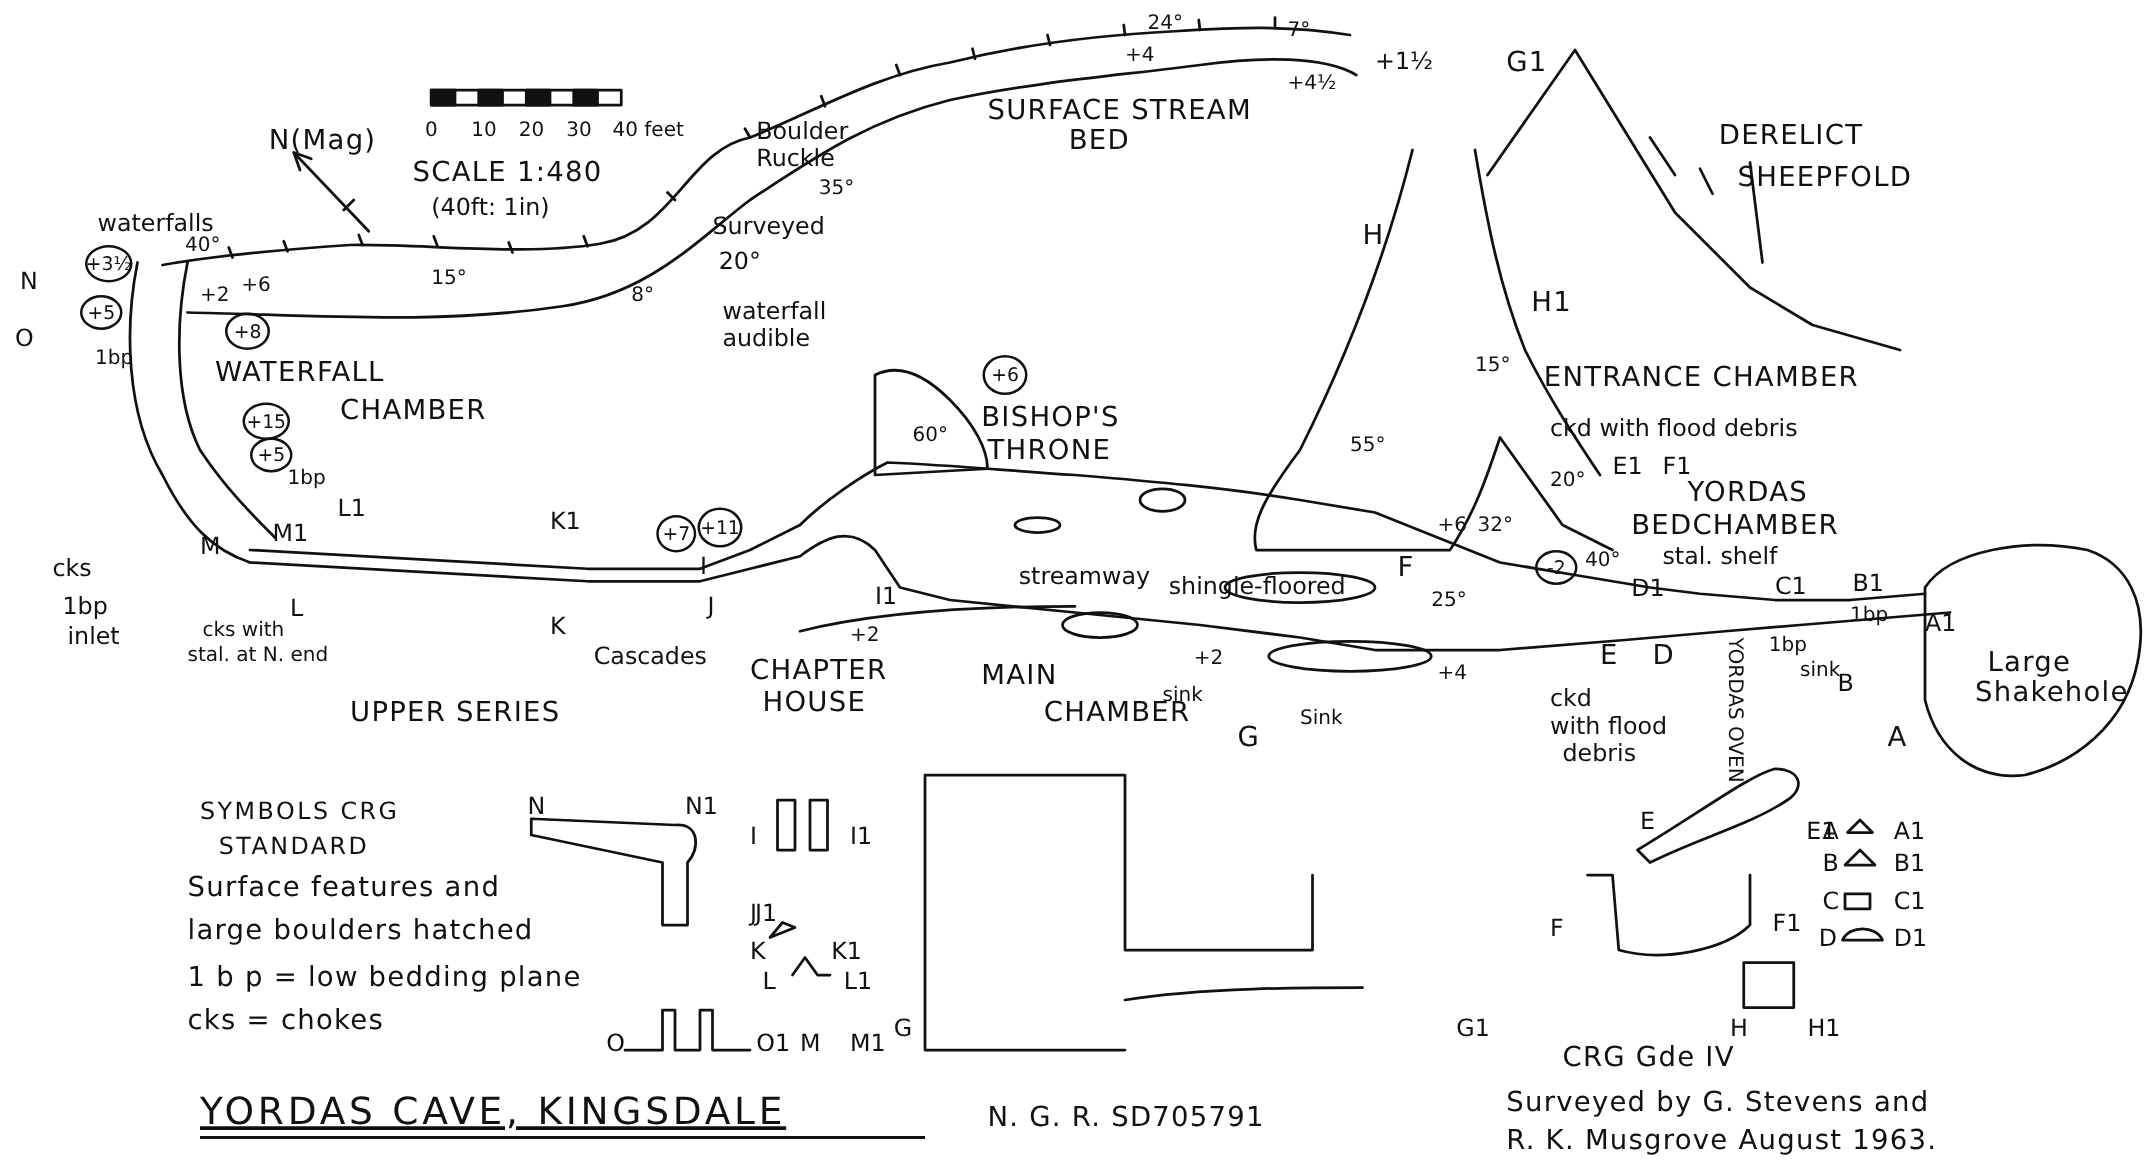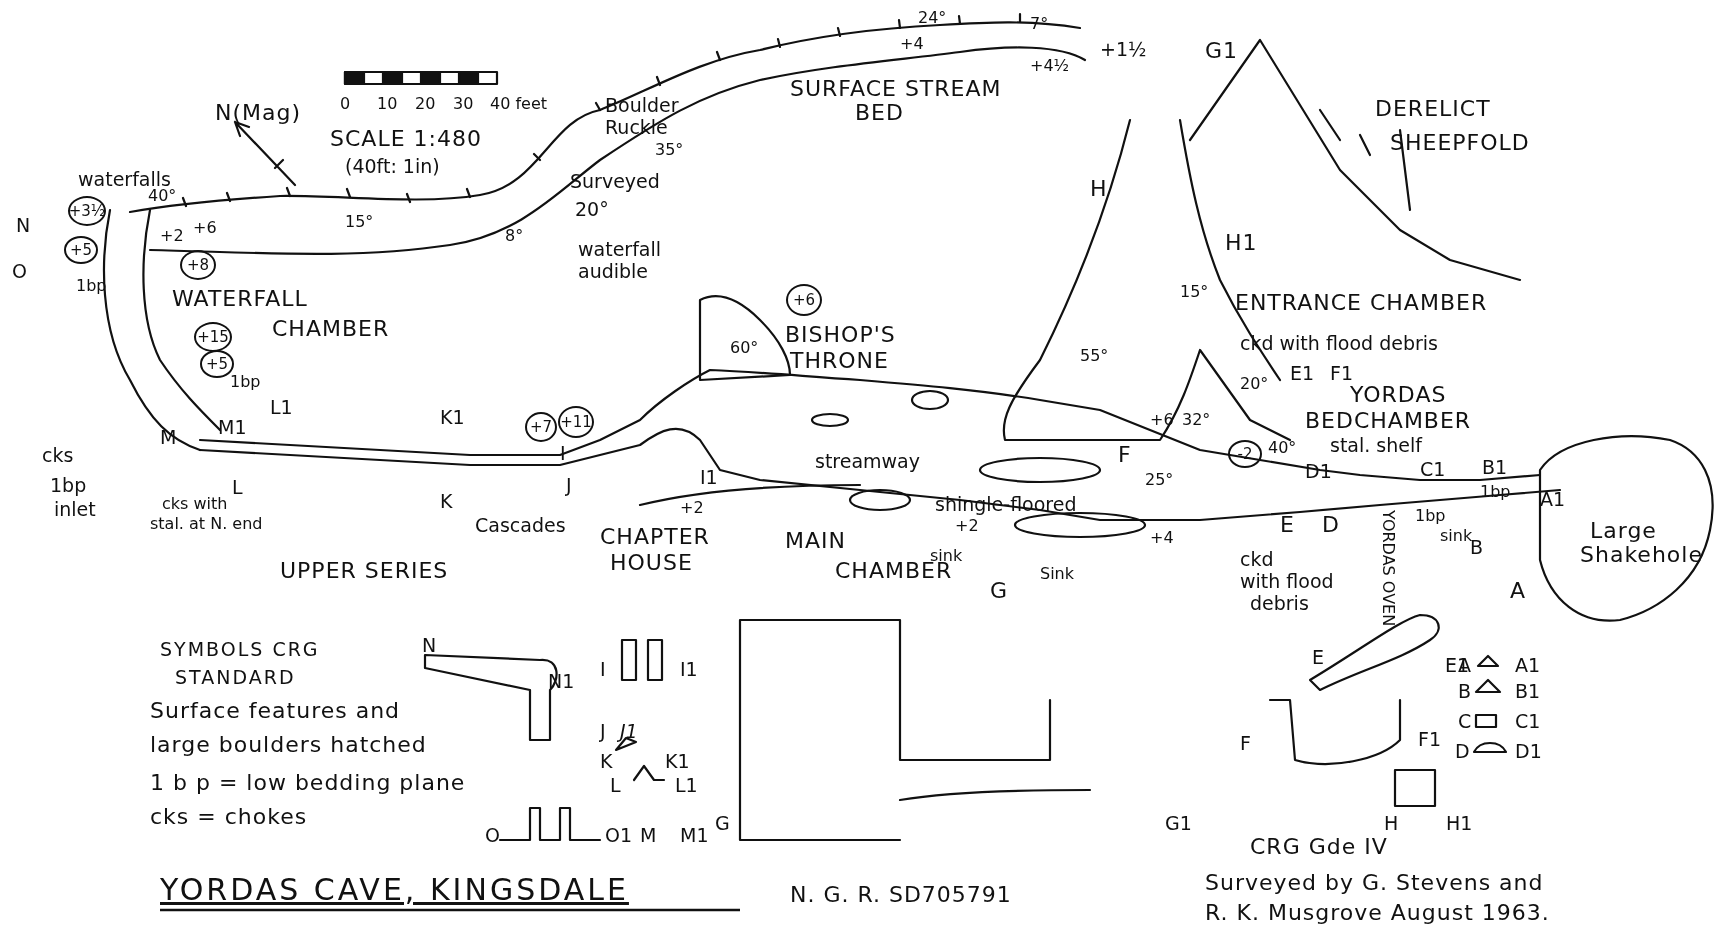--- a/index.html
+++ b/index.html
@@ -148,21 +148,21 @@
 <div class="lbl med" style="left:700px;top:468px;">I1</div>
 <div class="lbl big" style="left:600px;top:526px;">CHAPTER</div>
 <div class="lbl big" style="left:610px;top:552px;">HOUSE</div>
 
 <div class="circ" style="left:786px;top:284px;width:32px;height:28px;">+6</div>
 <div class="lbl big" style="left:785px;top:324px;">BISHOP'S</div>
 <div class="lbl big" style="left:790px;top:350px;">THRONE</div>
 <div class="lbl sm" style="left:730px;top:340px;">60°</div>
 
 <div class="lbl med" style="left:815px;top:452px;">streamway</div>
-<div class="lbl med" style="left:935px;top:495px;">shingle-floored</div>
+<div class="lbl med" style="left:935px;top:460px;">shingle-floored</div>
 <div class="lbl sm" style="left:680px;top:500px;">+2</div>
 <div class="lbl sm" style="left:955px;top:518px;">+2</div>
 <div class="lbl sm" style="left:1150px;top:530px;">+4</div>
 <div class="lbl big" style="left:785px;top:530px;">MAIN</div>
 <div class="lbl big" style="left:835px;top:560px;">CHAMBER</div>
 <div class="lbl sm" style="left:930px;top:548px;">sink</div>
 <div class="lbl sm" style="left:1040px;top:566px;">Sink</div>
 <div class="lbl big" style="left:990px;top:580px;">G</div>
 
 <div class="lbl big" style="left:1205px;top:40px;">G1</div>
@@ -203,25 +203,25 @@
 <div class="lbl big" style="left:1580px;top:544px;">Shakehole</div>
 
 <div class="lbl med" style="left:160px;top:640px;letter-spacing:2px;">SYMBOLS CRG</div>
 <div class="lbl med" style="left:175px;top:668px;letter-spacing:2px;">STANDARD</div>
 <div class="lbl big" style="left:150px;top:700px;">Surface features and</div>
 <div class="lbl big" style="left:150px;top:734px;">large boulders hatched</div>
 <div class="lbl big" style="left:150px;top:772px;">1 b p = low bedding plane</div>
 <div class="lbl big" style="left:150px;top:806px;">cks = chokes</div>
 
 <div class="lbl med" style="left:422px;top:636px;">N</div>
-<div class="lbl med" style="left:548px;top:672px;">N1</div>
+<div class="lbl med" style="left:548px;top:636px;">N1</div>
 <div class="lbl med" style="left:600px;top:660px;">I</div>
 <div class="lbl med" style="left:680px;top:660px;">I1</div>
 <div class="lbl med" style="left:600px;top:722px;">J</div>
-<div class="lbl med" style="left:620px;top:722px;font-style:italic;">J1</div>
+<div class="lbl med" style="left:604px;top:722px;">J1</div>
 <div class="lbl med" style="left:600px;top:752px;">K</div>
 <div class="lbl med" style="left:665px;top:752px;">K1</div>
 <div class="lbl med" style="left:610px;top:776px;">L</div>
 <div class="lbl med" style="left:675px;top:776px;">L1</div>
 <div class="lbl med" style="left:485px;top:826px;">O</div>
 <div class="lbl med" style="left:605px;top:826px;">O1</div>
 <div class="lbl med" style="left:640px;top:826px;">M</div>
 <div class="lbl med" style="left:680px;top:826px;">M1</div>
 <div class="lbl med" style="left:715px;top:814px;">G</div>
 <div class="lbl med" style="left:1165px;top:814px;">G1</div>

